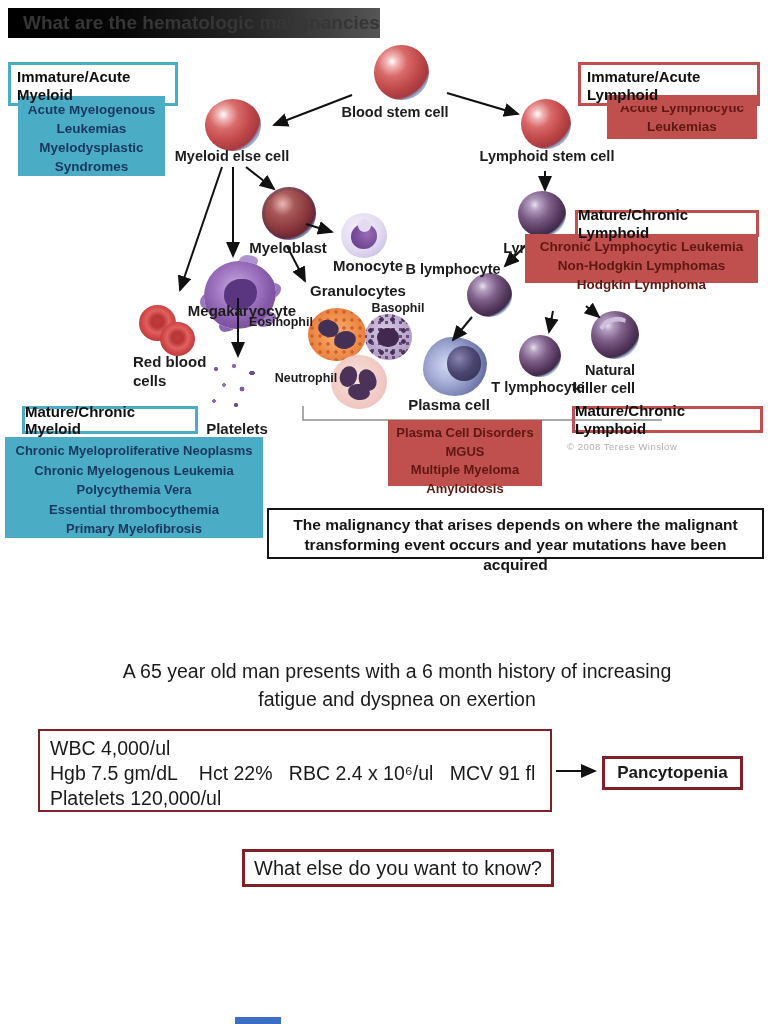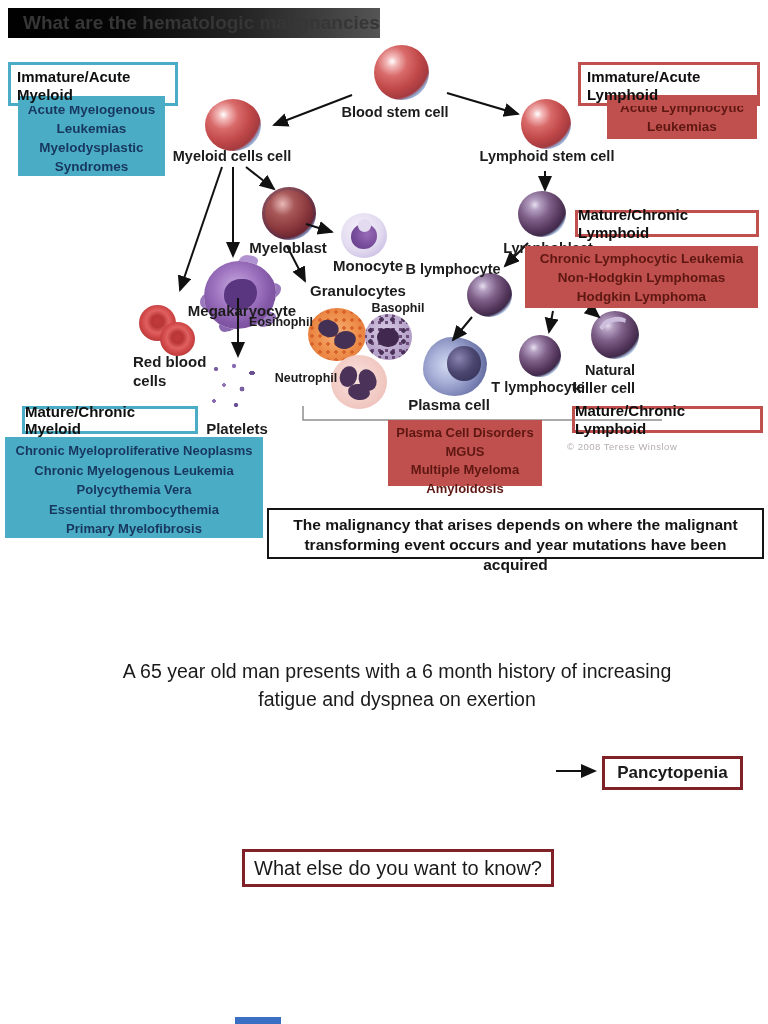--- a/index.html
+++ b/index.html
@@ -178,21 +178,21 @@
       <line x1="528" y1="243" x2="505" y2="266" marker-end="url(#ah)"></line>
       <line x1="553" y1="311" x2="549" y2="332" marker-end="url(#ah)"></line>
       <line x1="586" y1="306" x2="599" y2="317" marker-end="url(#ah)"></line>
       <line x1="472" y1="317" x2="453" y2="340" marker-end="url(#ah)"></line>
       <line x1="556" y1="771" x2="595" y2="771" marker-end="url(#ah)"></line>
     </g>
     <polyline points="303,406 303,420 662,420" stroke="#8f8f8f" stroke-width="1.5" fill="none"></polyline>
   </svg>
 
   <div class="lbl c" style="left:395px;top:104px;">Blood stem cell</div>
-  <div class="lbl c" style="left:232px;top:148px;">Myeloid cells cell</div>
+  <div class="lbl c" style="left:232px;top:148px;">Myeloid else cell</div>
   <div class="lbl c" style="left:547px;top:148px;">Lymphoid stem cell</div>
   <div class="lbl c b" style="left:288px;top:239px;">Myeloblast</div>
   <div class="lbl c" style="left:548px;top:240px;z-index:3;">Lymphoblast</div>
   <div class="lbl c b" style="left:368px;top:257px;">Monocyte</div>
   <div class="lbl c" style="left:453px;top:261px;">B lymphocyte</div>
   <div class="lbl c b" style="left:358px;top:282px;">Granulocytes</div>
   <div class="lbl c sm" style="left:398px;top:301px;">Basophil</div>
   <div class="lbl c sm" style="left:281px;top:315px;">Eosinophil</div>
   <div class="lbl c sm" style="left:306px;top:371px;">Neutrophil</div>
   <div class="lbl c" style="left:242px;top:302px;font-weight:700;font-size:15px;">Megakaryocyte</div>
@@ -201,21 +201,21 @@
   <div class="lbl c b" style="left:237px;top:420px;">Platelets</div>
   <div class="lbl c" style="left:449px;top:396px;font-size:15px;">Plasma cell</div>
   <div class="lbl c" style="left:538px;top:379px;">T lymphocyte</div>
   <div class="lbl" style="left:573px;top:361px;line-height:18px;text-align:right;">Natural
 killer cell</div>
   <div class="copyright" style="left:567px;top:441px;">© 2008 Terese Winslow</div>
 
   <div class="fillbox fill-teal" style="left:18px;top:96px;width:147px;height:80px;font-size:13.5px;line-height:19px;padding-top:4px;">Acute Myelogenous Leukemias
 Myelodysplastic Syndromes</div>
   <div class="fillbox fill-red" style="left:607px;top:95px;width:150px;height:44px;font-size:13.5px;line-height:19px;padding-top:3px;">Acute Lymphocytic Leukemias</div>
-  <div class="fillbox fill-red" style="left:525px;top:246px;width:233px;height:62px;font-size:13.5px;line-height:19px;padding-top:3px;">Chronic Lymphocytic Leukemia
+  <div class="fillbox fill-red" style="left:525px;top:234px;width:233px;height:49px;font-size:13.5px;line-height:19px;padding-top:3px;">Chronic Lymphocytic Leukemia
 Non-Hodgkin Lymphomas
 Hodgkin Lymphoma</div>
   <div class="fillbox fill-teal" style="left:5px;top:437px;width:258px;height:101px;font-size:13px;line-height:19.5px;padding-top:4px;">Chronic Myeloproliferative Neoplasms
 Chronic Myelogenous Leukemia
 Polycythemia Vera
 Essential thrombocythemia
 Primary Myelofibrosis</div>
   <div class="fillbox fill-red" style="left:388px;top:420px;width:154px;height:66px;font-size:13px;line-height:18.5px;padding-top:4px;">Plasma Cell Disorders
 MGUS
 Multiple Myeloma
@@ -226,17 +226,20 @@
   <div class="wbox border-red" style="left:578px;top:62px;width:182px;height:44px;">Immature/Acute
 Lymphoid</div>
   <div class="wbox border-red center" style="left:575px;top:210px;width:184px;height:27px;">Mature/Chronic Lymphoid</div>
   <div class="wbox border-cyan center" style="left:22px;top:406px;width:176px;height:28px;">Mature/Chronic Myeloid</div>
   <div class="wbox border-red center" style="left:572px;top:406px;width:191px;height:27px;">Mature/Chronic Lymphoid</div>
 
   <div class="stmt">The malignancy that arises depends on where the malignant transforming event occurs and year mutations have been acquired</div>
 
   <div class="case-desc">A 65 year old man presents with a 6 month history of increasing
 fatigue and dyspnea on exertion</div>
+  <div class="lab-box border-maroon" style="border-width:2px;">WBC 4,000/ul
+Hgb 7.5 gm/dL    Hct 22%   RBC 2.4 x 10⁶/ul   MCV 91 fl
+Platelets 120,000/ul</div>
   <div class="pancy-box border-maroon">Pancytopenia</div>
   <div class="question-box border-maroon">What else do you want to know?</div>
 
   <div class="bottom-blue"></div>
 </div>
 
 </body></html>

